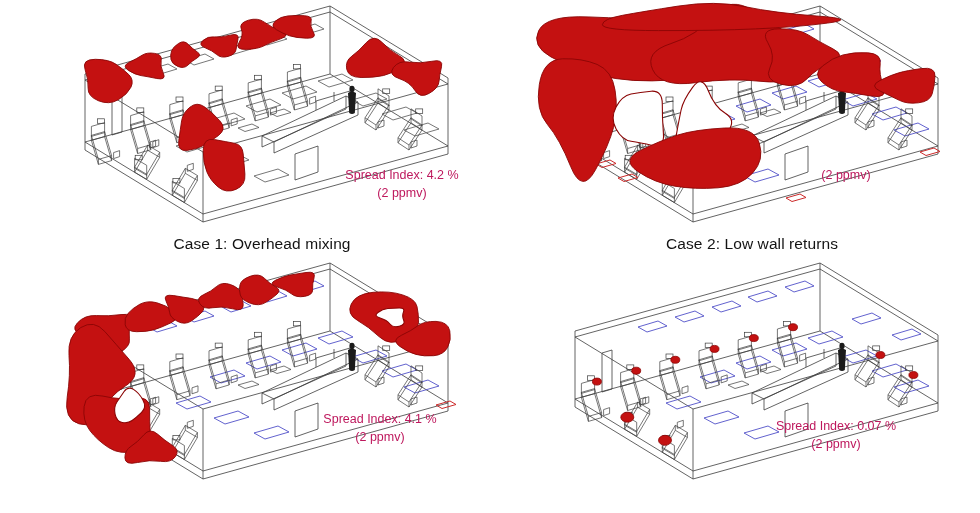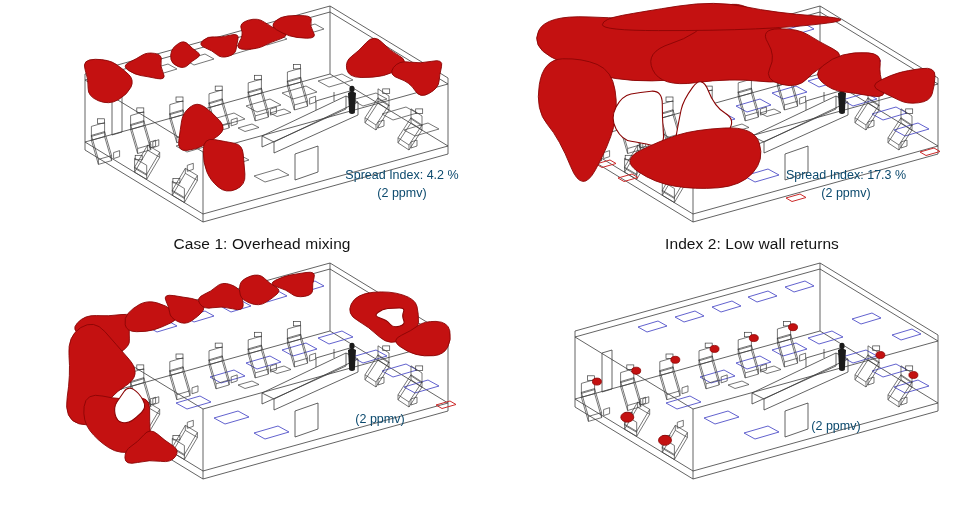--- a/index.html
+++ b/index.html
@@ -10,21 +10,21 @@
   }
   .grid{
     display:grid;width:980px;height:513px;
     grid-template-columns:490px 490px;
     grid-template-rows:257px 256px;
   }
   .panel{position:relative;background:#ffffff;}
   .figure-svg{position:absolute;left:0;top:0;}
   .annotation{
     position:absolute;width:176px;text-align:center;
-    font-size:12.5px;line-height:1.45;color:#0c4a6e;
+    font-size:12.5px;line-height:1.45;color:#be185d;
   }
   .p1 .annotation{left:314px;top:166px;}
   .p2 .annotation{left:268px;top:166px;}
   .p3 .annotation{left:292px;top:153px;}
   .p4 .annotation{left:258px;top:160px;}
   .caption{
     position:absolute;bottom:4px;left:42px;right:8px;text-align:center;
     font-size:15.5px;color:#141414;letter-spacing:0.1px;
   }
 </style>
@@ -393,24 +393,23 @@
             <path d="M341.7,62.4 Q326.3,68.8 317.2,78.7 Q308.0,88.6 291.0,84.3 Q273.9,79.9 279.9,67.9 Q285.9,56.0 277.8,42.6 Q269.7,29.2 288.9,28.8 Q308.0,28.4 318.3,34.9 Q328.7,41.5 342.9,48.8 Q357.1,56.0 341.7,62.4 Z" fill="#c41111" stroke="#8a0404" stroke-width="0.9"></path>
             <path d="M393.5,86.5 Q398.1,99.1 381.1,96.0 Q364.0,93.0 352.8,91.7 Q341.6,90.5 332.2,82.3 Q322.8,74.0 332.5,66.0 Q342.2,57.9 353.1,54.9 Q364.0,51.9 377.8,52.8 Q391.6,53.7 390.2,63.9 Q388.8,74.0 393.5,86.5 Z" fill="#c41111" stroke="#8a0404" stroke-width="0.9"></path>
             <path d="M442.2,93.8 Q439.9,101.5 428.4,102.8 Q417.0,104.2 409.3,100.3 Q401.6,96.5 390.3,91.2 Q379.0,86.0 389.9,80.5 Q400.9,75.0 408.9,72.8 Q417.0,70.5 431.3,68.6 Q445.6,66.6 445.0,76.3 Q444.5,86.0 442.2,93.8 Z" fill="#c41111" stroke="#8a0404" stroke-width="0.9"></path>
             <path d="M173.4,133.2 Q174.7,148.4 162.3,145.5 Q150.0,142.6 141.1,141.3 Q132.1,140.0 126.1,129.0 Q120.1,118.0 126.1,106.9 Q132.0,95.9 141.0,94.0 Q150.0,92.1 161.2,91.2 Q172.5,90.4 172.3,104.2 Q172.2,118.0 173.4,133.2 Z" fill="#ffffff" stroke="#8a0404" stroke-width="1.1"></path>
             <path d="M238.7,130.3 Q231.3,140.6 221.7,143.9 Q212.0,147.1 197.8,148.7 Q183.7,150.2 186.3,135.1 Q189.0,120.0 191.1,110.0 Q193.2,100.0 202.6,87.3 Q212.0,74.7 218.3,90.7 Q224.5,106.7 235.3,113.3 Q246.0,120.0 238.7,130.3 Z" fill="#ffffff" stroke="#8a0404" stroke-width="1.1"></path>
             <path d="M262.7,173.0 Q251.0,186.0 228.0,187.8 Q205.0,189.5 184.8,186.2 Q164.6,182.9 147.7,171.4 Q130.8,160.0 150.7,150.3 Q170.7,140.5 187.8,135.0 Q205.0,129.6 234.6,128.0 Q264.2,126.5 269.3,143.2 Q274.5,160.0 262.7,173.0 Z" fill="#c41111" stroke="#8a0404" stroke-width="0.9"></path>
           </g>
         </g>
       </svg>
     <div class="annotation">
-      <div>Spread Index: 17.3 %</div>
       <div>(2 ppmv)</div>
     </div>
-    <div class="caption">Index 2: Low wall returns</div>
+    <div class="caption">Case 2: Low wall returns</div>
   </div>
 
   <div class="panel p3">
     <svg class="figure-svg" id="fig2" width="490" height="235" viewBox="0 0 490 235">
         <g>
           <g stroke="#3c3c3c" fill="none" stroke-width="0.8" stroke-linejoin="round">
             <path d="M85.0,80.0 L330.0,12.0 L448.0,84.0 L203.0,152.0 Z"></path>
             <path d="M85.0,142.0 L330.0,74.0 L448.0,146.0 L203.0,214.0 Z"></path>
             <path d="M85,80 l0,62"></path>
             <path d="M330,12 l0,62"></path>
@@ -584,20 +583,21 @@
             <path d="M150.2,177.0 Q150.9,190.1 135.5,194.1 Q120.0,198.1 108.6,190.6 Q97.2,183.2 89.9,173.6 Q82.5,164.0 84.1,149.6 Q85.8,135.2 102.9,139.1 Q120.0,143.0 134.8,141.0 Q149.7,139.0 149.6,151.5 Q149.5,164.0 150.2,177.0 Z" fill="#c41111" stroke="#8a0404" stroke-width="0.9"></path>
             <path d="M175.5,199.5 Q171.0,205.9 160.5,204.3 Q150.0,202.6 137.5,205.5 Q124.9,208.4 124.9,200.7 Q124.9,193.0 131.2,189.2 Q137.5,185.3 143.8,177.9 Q150.0,170.5 157.5,177.1 Q165.0,183.8 172.4,188.4 Q179.9,193.0 175.5,199.5 Z" fill="#c41111" stroke="#8a0404" stroke-width="0.9"></path>
             <path d="M418.5,65.5 Q418.4,73.9 404.2,81.8 Q390.0,89.8 379.3,79.8 Q368.6,69.7 357.5,63.4 Q346.4,57.0 351.3,46.9 Q356.2,36.9 373.1,35.3 Q390.0,33.8 402.6,37.9 Q415.3,41.9 417.0,49.5 Q418.7,57.0 418.5,65.5 Z" fill="#c41111" stroke="#8a0404" stroke-width="0.9"></path>
             <path d="M447.6,90.4 Q443.5,97.8 433.8,98.7 Q424.0,99.6 415.9,97.4 Q407.8,95.3 399.5,89.2 Q391.1,83.0 401.4,78.3 Q411.6,73.6 417.8,68.8 Q424.0,64.1 436.0,64.4 Q447.9,64.8 449.8,73.9 Q451.6,83.0 447.6,90.4 Z" fill="#c41111" stroke="#8a0404" stroke-width="0.9"></path>
             <path d="M403.7,63.2 Q405.7,67.4 399.3,69.2 Q393.0,70.9 389.9,67.0 Q386.9,63.1 380.1,61.0 Q373.3,59.0 377.9,55.5 Q382.5,52.0 387.7,51.5 Q393.0,51.1 399.1,51.0 Q405.2,50.8 403.5,54.9 Q401.8,59.0 403.7,63.2 Z" fill="#ffffff" stroke="#8a0404" stroke-width="1.1"></path>
             <path d="M141.6,155.3 Q136.2,160.6 132.1,163.5 Q128.0,166.5 122.4,165.5 Q116.7,164.5 115.1,157.3 Q113.6,150.0 116.9,145.0 Q120.3,140.1 124.1,134.5 Q128.0,128.9 133.5,132.4 Q139.0,135.8 142.9,142.9 Q146.9,150.0 141.6,155.3 Z" fill="#ffffff" stroke="#8a0404" stroke-width="1.1"></path>
           </g>
         </g>
       </svg>
     <div class="annotation">
+      <div>Spread Index: 4.1 %</div>
       <div>(2 ppmv)</div>
     </div>
   </div>
 
   <div class="panel p4">
     <svg class="figure-svg" id="fig3" width="490" height="235" viewBox="0 0 490 235">
         <g>
           <g stroke="#3c3c3c" fill="none" stroke-width="0.8" stroke-linejoin="round">
             <path d="M85.0,80.0 L330.0,12.0 L448.0,84.0 L203.0,152.0 Z"></path>
             <path d="M85.0,142.0 L330.0,74.0 L448.0,146.0 L203.0,214.0 Z"></path>
@@ -765,17 +765,18 @@
             <ellipse cx="263.8" cy="81.1" rx="4.5" ry="3.5" fill="#c41111" stroke="#8a0404" stroke-width="0.8"></ellipse>
             <ellipse cx="303.0" cy="70.2" rx="4.5" ry="3.5" fill="#c41111" stroke="#8a0404" stroke-width="0.8"></ellipse>
             <ellipse cx="390.4" cy="98.0" rx="4.5" ry="3.5" fill="#c41111" stroke="#8a0404" stroke-width="0.8"></ellipse>
             <ellipse cx="423.4" cy="118.0" rx="4.5" ry="3.5" fill="#c41111" stroke="#8a0404" stroke-width="0.8"></ellipse>
             <ellipse cx="137.3" cy="160.2" rx="6.5" ry="5" fill="#c41111" stroke="#8a0404" stroke-width="0.8"></ellipse>
             <ellipse cx="175.0" cy="183.3" rx="6.5" ry="5" fill="#c41111" stroke="#8a0404" stroke-width="0.8"></ellipse>
           </g>
         </g>
       </svg>
     <div class="annotation">
+      <div>Spread Index: 0.07 %</div>
       <div>(2 ppmv)</div>
     </div>
   </div>
 
 </div>
 
 </body></html>

